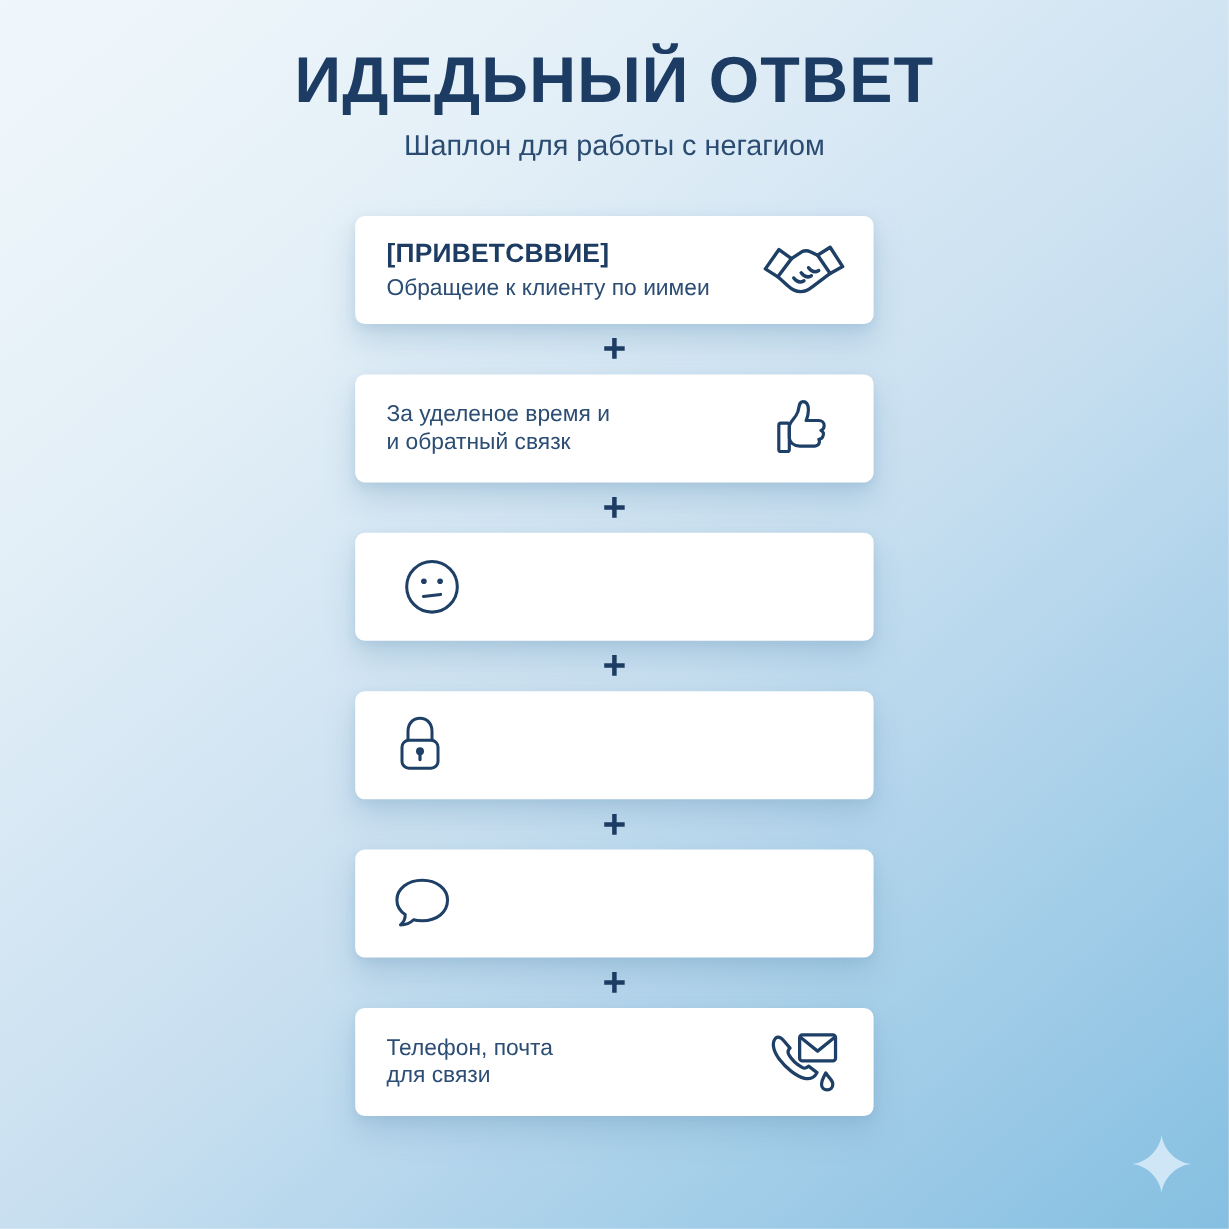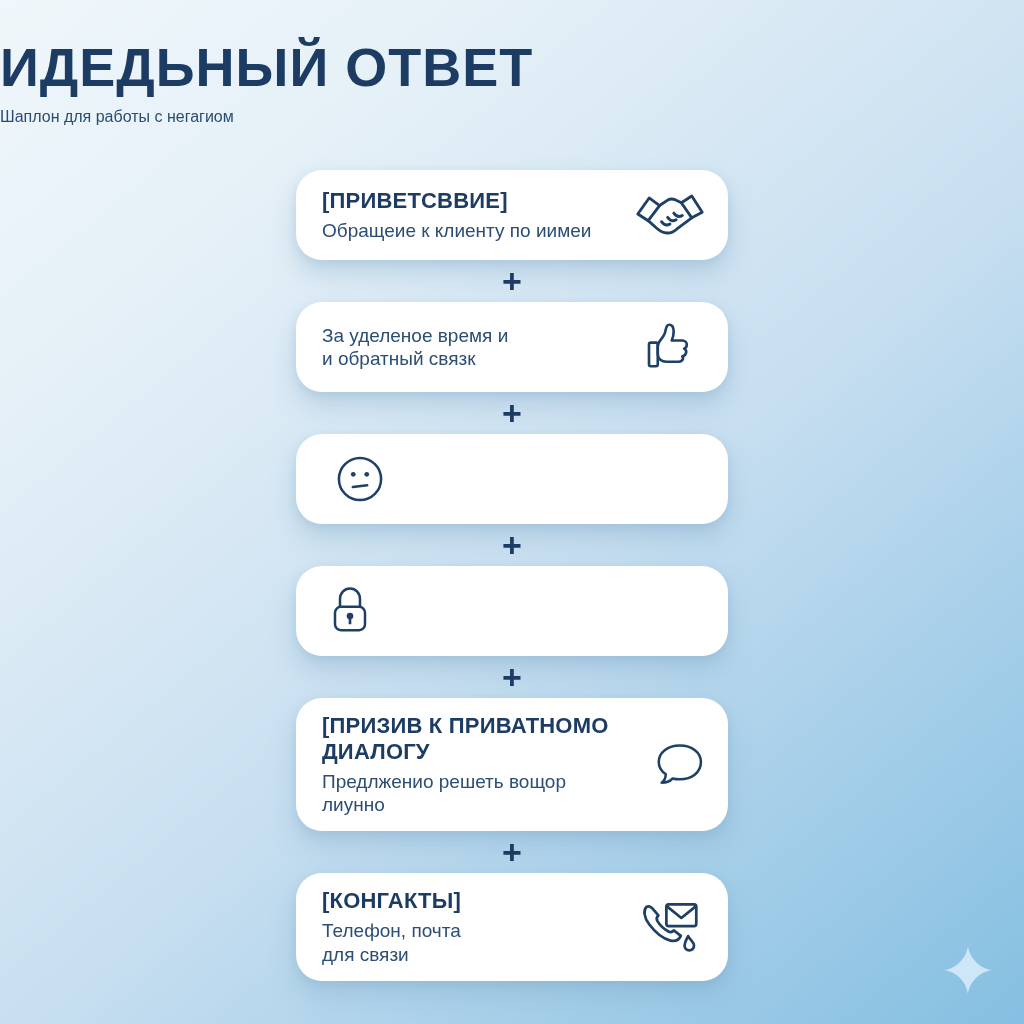--- a/index.html
+++ b/index.html
@@ -1,29 +1,29 @@
 <!DOCTYPE html>
 <html><head>
 <meta charset="utf-8">
 <style>
   html,body{margin:0;padding:0;}
   body{
     width:1024px;height:1024px;position:relative;overflow:hidden;
     font-family:"Liberation Sans",sans-serif;
     background:linear-gradient(140deg,#f0f7fb 0%,#e3eff7 25%,#c8dff0 55%,#a2cde8 80%,#85bfe1 100%);
   }
-  .header{ text-align:left; padding-top:36px; }
+  .header{ text-align:center; padding-top:36px; }
   .title{
     margin:0; font-size:54px; font-weight:800; letter-spacing:1px;
     color:#1d3c63; text-transform:uppercase;
   }
-  .subtitle{ margin:10px 0 0; font-size:16px; font-weight:500; color:#2b4c72; }
+  .subtitle{ margin:10px 0 0; font-size:24px; font-weight:500; color:#2b4c72; }
   .stack{ width:432px; margin:44px auto 0; display:flex; flex-direction:column; }
   .card{
-    background:#ffffff; border-radius:26px; box-sizing:border-box;
+    background:#ffffff; border-radius:8px; box-sizing:border-box;
     min-height:90px; padding:15px 20px 15px 26px;
     display:flex; align-items:center; justify-content:space-between; gap:14px;
     box-shadow:0 14px 26px rgba(110,155,190,.30), 0 3px 8px rgba(110,155,190,.18);
   }
   .card-text{ flex:1; min-width:0; }
   .card-title{
     margin:0 0 5px; font-size:22px; font-weight:700; color:#1d3c63; letter-spacing:.2px;
   }
   .card-desc{
     margin:0; font-size:19px; line-height:1.22; color:#2c4d74; white-space:pre-line;
@@ -109,39 +109,33 @@
         <rect class="fill" x="28.4" y="41" width="3.2" height="8" rx="1.4"></rect>
       </svg>
     </div>
   </div>
 
   <div class="plus-row">
     <span class="plus">+</span>
   </div>
 
   <div class="card">
-    <div class="card-text">
-      <h3 class="card-title">[ПРИЗИВ К ПРИВАТНОМО ДИАЛОГУ</h3>
-      <p class="card-desc">Предлженио решеть вощор
-лиунно</p>
-    </div>
     <div class="icon-wrap" style="width:58px">
       <svg width="54" height="48" viewBox="0 0 64 56">
         <path d="M33 5 C18.5 5 8 13.5 8 24.5 C8 30.5 11 35.5 16.2 38.7 C16.4 42.5 14.5 46.5 11.5 49 C16.5 49 21.5 47 24.5 44 C27.2 44.8 30 45 33 45 C47.5 45 58 36.5 58 24.5 C58 13.5 47.5 5 33 5 Z"></path>
       </svg>
     </div>
   </div>
 
   <div class="plus-row">
     <span class="plus">+</span>
   </div>
 
   <div class="card">
     <div class="card-text">
-      <h3 class="card-title">[КОНГАКТЫ]</h3>
       <p class="card-desc">Телефон, почта
 для связи</p>
     </div>
     <div class="icon-wrap">
       <svg width="70" height="58" viewBox="0 0 76 64">
         <rect x="34" y="7" width="33" height="24" rx="2.5"></rect>
         <path d="M35 9.5 L50.5 22 L66 9.5"></path>
         <path d="M12 10 C8.5 13.5 9 21 15 29 C21.2 37.3 30.5 45 38.5 47 C44.2 48.3 48.2 45.6 50 41.8 L42.2 35.8 C40.3 37.8 38.2 38 36.2 36.9 C32.2 34.7 26.6 29.7 24 25.2 C22.9 23.1 23.2 21 25.2 19.2 L19 12 C16.8 9.4 14 8.2 12 10 Z"></path>
         <path d="M58 42 C60.5 46.5 64.5 48.5 64.5 52.5 C64.5 55.6 62.3 57.7 59.3 57.7 C56.3 57.7 54.1 55.6 54.1 52.5 C54.1 48.5 56 46.5 58 42 Z"></path>
       </svg>

